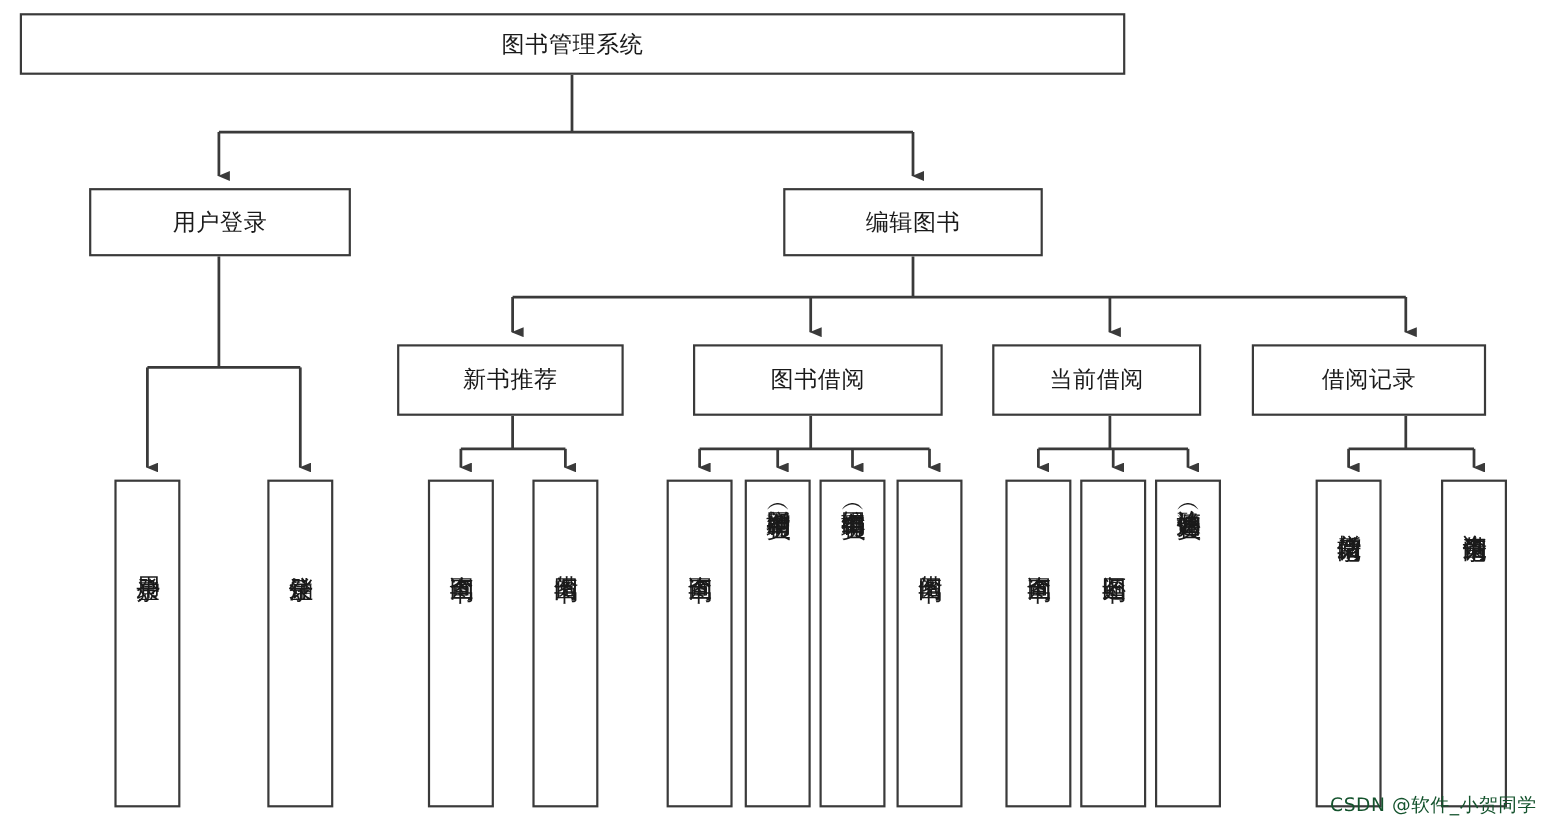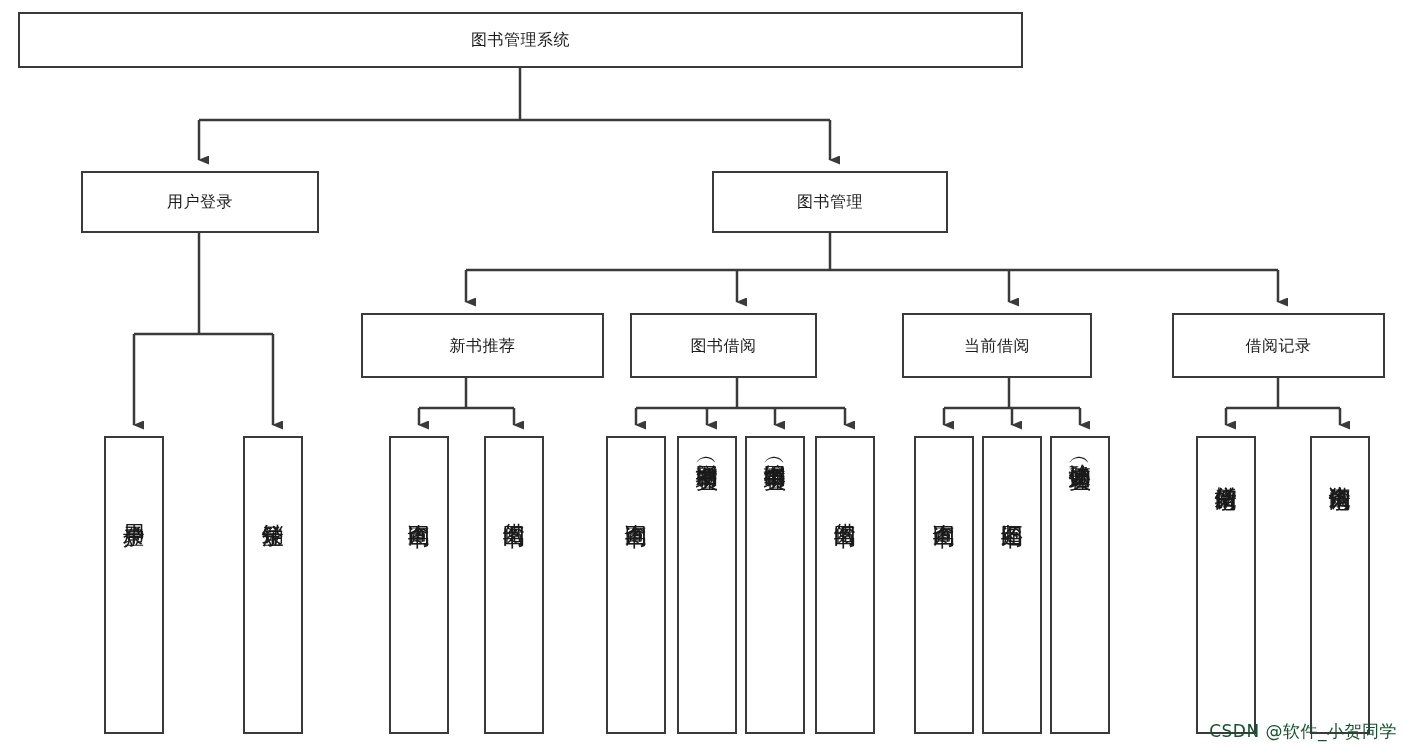--- a/index.html
+++ b/index.html
@@ -29,21 +29,21 @@
     position: absolute;
     box-sizing: border-box;
     border: 2.5px solid #3a3a3a;
     background: #ffffff;
     display: flex;
     align-items: center;
     justify-content: center;
     color: #1a1a1a;
   }
   .node .label {
-    font-size: 16px;
+    font-size: 21px;
     line-height: 1.25;
     letter-spacing: 0.5px;
     white-space: nowrap;
   }
   .node.vertical {
     align-items: flex-start;
     justify-content: center;
     padding-top: 10px;
   }
   .node.vertical .label {
@@ -124,33 +124,33 @@
   </svg>
 
   <div class="node" style="left:18px; top:12px; width:1005px; height:56px;">
     <span class="label">图书管理系统</span>
   </div>
 
   <div class="node" style="left:81px; top:171px; width:238px; height:62px;">
     <span class="label">用户登录</span>
   </div>
   <div class="node" style="left:712px; top:171px; width:236px; height:62px;">
-    <span class="label">图书管理</span>
+    <span class="label">编辑图书</span>
   </div>
 
-  <div class="node" style="left:361px; top:313px; width:243px; height:65px;">
+  <div class="node" style="left:361px; top:313px; width:206px; height:65px;">
     <span class="label">新书推荐</span>
   </div>
-  <div class="node" style="left:630px; top:313px; width:187px; height:65px;justify-content:center;">
+  <div class="node" style="left:630px; top:313px; width:227px; height:65px;justify-content:center;">
     <span class="label">图书借阅</span>
   </div>
   <div class="node" style="left:902px; top:313px; width:190px; height:65px;">
     <span class="label">当前借阅</span>
   </div>
-  <div class="node" style="left:1172px; top:313px; width:213px; height:65px;">
+  <div class="node" style="left:1138px; top:313px; width:213px; height:65px;">
     <span class="label">借阅记录</span>
   </div>
 
   <div class="node vertical mid" style="left:104px; top:436px; width:60px; height:298px; padding-top:68px;">
     <span class="label">用户登录</span>
   </div>
   <div class="node vertical mid" style="left:243px; top:436px; width:60px; height:298px; padding-top:68px;">
     <span class="label">注销登录</span>
   </div>
 

